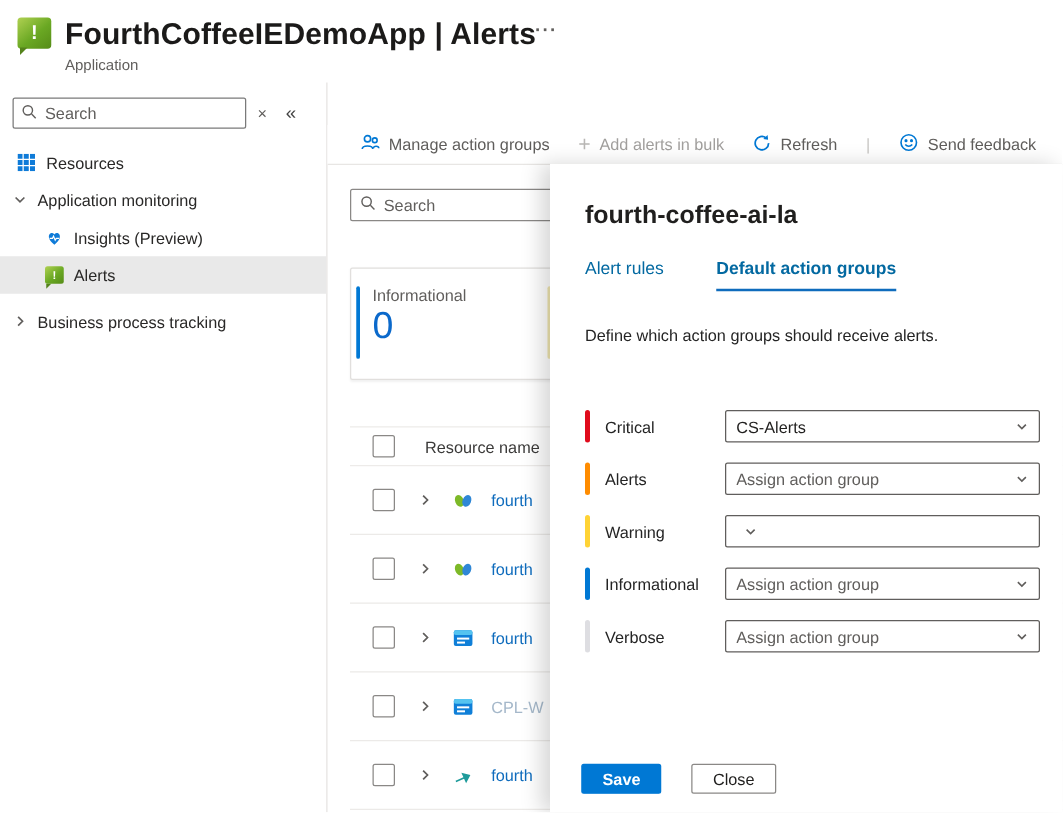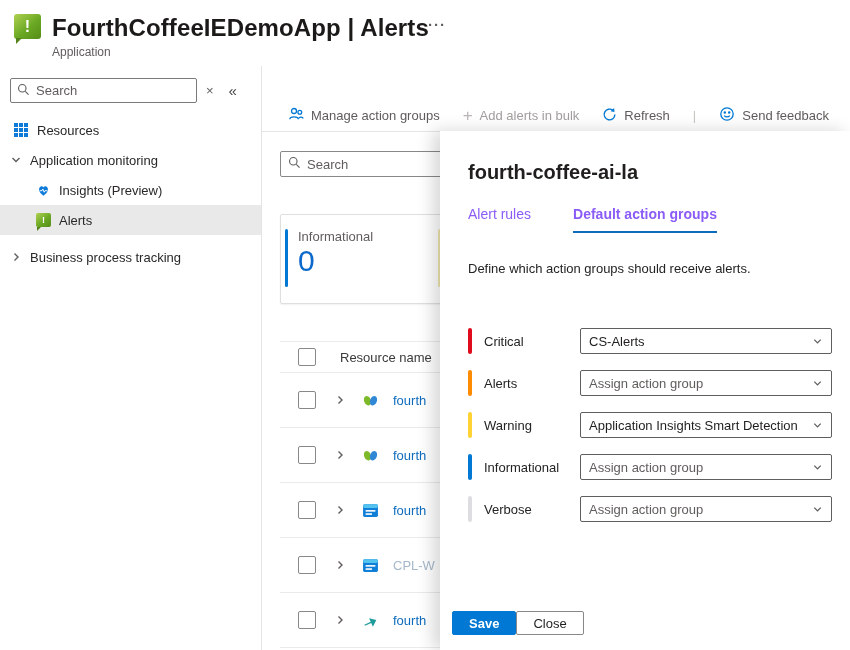--- a/index.html
+++ b/index.html
@@ -67,32 +67,32 @@
   .tbl-row { display:flex; align-items:center; height:55px; border-bottom:1px solid #eceae8; }
   .row-chev { margin-left:18px; display:flex; cursor:pointer; }
   .row-icon { margin-left:16px; display:flex; }
   .row-name { margin-left:14px; color:#0f6cbd; cursor:pointer; white-space:nowrap; }
   .row-name.muted { color:#a5b8ca; }
 
   
   .panel { position:absolute; left:440px; top:131px; width:410px; height:519px; background:#fff; box-shadow:-7px 0 16px rgba(0,0,0,.16); padding:20px 18px 0 28px; z-index:10; }
   .panel-title { font-size:20px; font-weight:600; color:#201f1e; margin-top:10px; }
   .tabs { display:flex; gap:42px; margin-top:22px; }
-  .tab { padding-bottom:9px; font-size:14px; color:#8b5cf6; cursor:pointer; border-bottom:2px solid transparent; }
+  .tab { padding-bottom:9px; font-size:14px; color:#0369a1; cursor:pointer; border-bottom:2px solid transparent; }
   .tab.active { font-weight:700; border-bottom-color:#0f6cbd; }
   .panel-desc { margin-top:28px; font-size:13px; color:#242424; }
   .sev-form { margin-top:52px; }
   .sev-row { display:flex; align-items:center; margin-bottom:16px; }
   .sev-bar { width:4px; height:26px; border-radius:2px; flex:0 0 auto; }
   .sev-label { margin-left:12px; font-size:13px; color:#242424; }
   .sev-dd { margin-left:auto; width:252px; height:26px; border:1px solid #605e5c; border-radius:2px; display:flex; align-items:center; padding:0 8px; background:#fff; cursor:pointer; }
   .sev-dd .dd-value { flex:1; font-size:13px; color:#201f1e; white-space:nowrap; overflow:hidden; }
   .sev-dd.is-placeholder .dd-value { color:#605e5c; }
   .sev-dd .dd-chev { display:flex; margin-left:6px; }
-  .panel-footer { position:absolute; left:12px; top:480px; display:flex; }
+  .panel-footer { position:absolute; left:25px; top:480px; display:flex; gap:24px; }
   .btn { height:24px; padding:0 16px; border-radius:2px; font-size:13px; display:flex; align-items:center; cursor:pointer; }
   .btn.primary { background:#0078d4; border:1px solid #0078d4; color:#fff; font-weight:600; }
   .btn.secondary { background:#fff; border:1px solid #8a8886; color:#201f1e; }
 </style>
 </head>
 <body>
 
 <div class="screen">
 
   <div class="app-header">
@@ -367,21 +367,20 @@
                 <polyline points="2.5,4 6,7.5 9.5,4" fill="none" stroke="#605e5c" stroke-width="1.4"></polyline>
               </svg>
           </span>
         </div>
       </div>
 
       <div class="sev-row">
         <div class="sev-bar" style="background: rgb(255, 211, 53);"></div>
         <div class="sev-label">Warning</div>
         <div class="sev-dd">
-          <span class="dd-value">Application Insights Smart Detection</span>
           <span class="dd-chev">
             <svg width="11" height="11" viewBox="0 0 12 12">
                 <polyline points="2.5,4 6,7.5 9.5,4" fill="none" stroke="#605e5c" stroke-width="1.4"></polyline>
               </svg>
           </span>
         </div>
       </div>
 
       <div class="sev-row">
         <div class="sev-bar" style="background: rgb(0, 120, 212);"></div>

